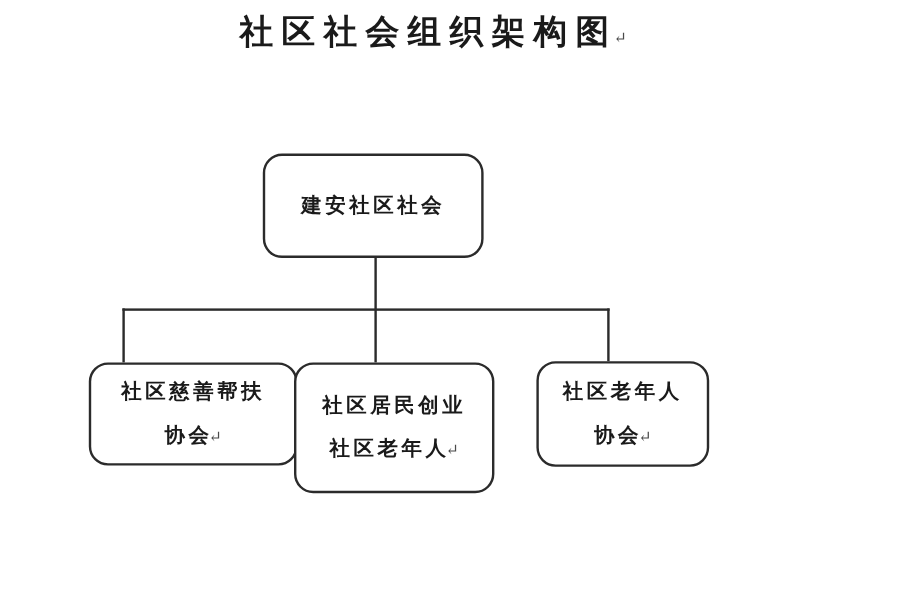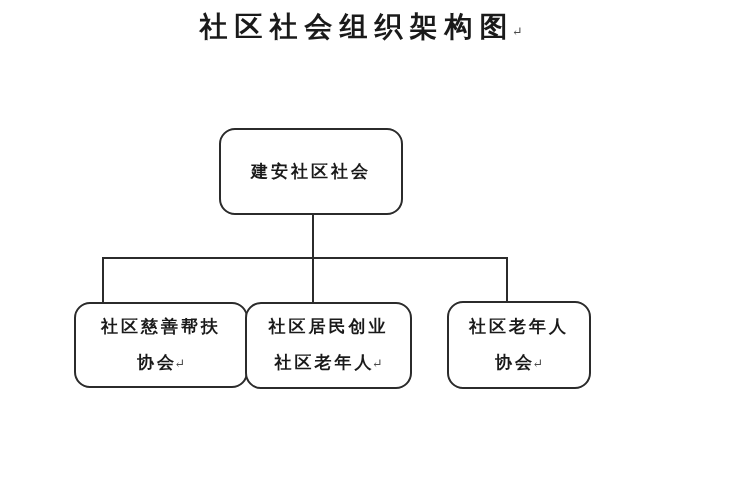--- a/index.html
+++ b/index.html
@@ -48,21 +48,21 @@
     align-items: center;
     text-align: center;
     font-size: 17px;
     font-weight: bold;
     line-height: 36px;
     letter-spacing: 3px;
     white-space: nowrap;
   }
   .node-root   { left: 219px; top: 128px; width: 184px; height: 87px; font-family: Liberation Serif, serif; }
   .node-child1 { left:  33px; top: 302px; width: 174px; height: 86px; margin-left: 41px; }
-  .node-child2 { left: 245px; top: 302px; width: 167px; height: 87px; }
+  .node-child2 { left: 245px; top: 302px; width: 167px; height: 109px; }
   .node-child3 { left: 447px; top: 301px; width: 144px; height: 88px; }
   .connector {
     position: absolute;
     background: #2b2b2b;
   }
   .conn-root-v  { left: 312px; top: 215px; width: 2px;   height: 87px; }
   .conn-h       { left: 102px; top: 257px; width: 406px; height: 2px;  }
   .conn-left-v  { left: 102px; top: 257px; width: 2px;   height: 45px; }
   .conn-right-v { left: 506px; top: 257px; width: 2px;   height: 44px; }
 </style>

